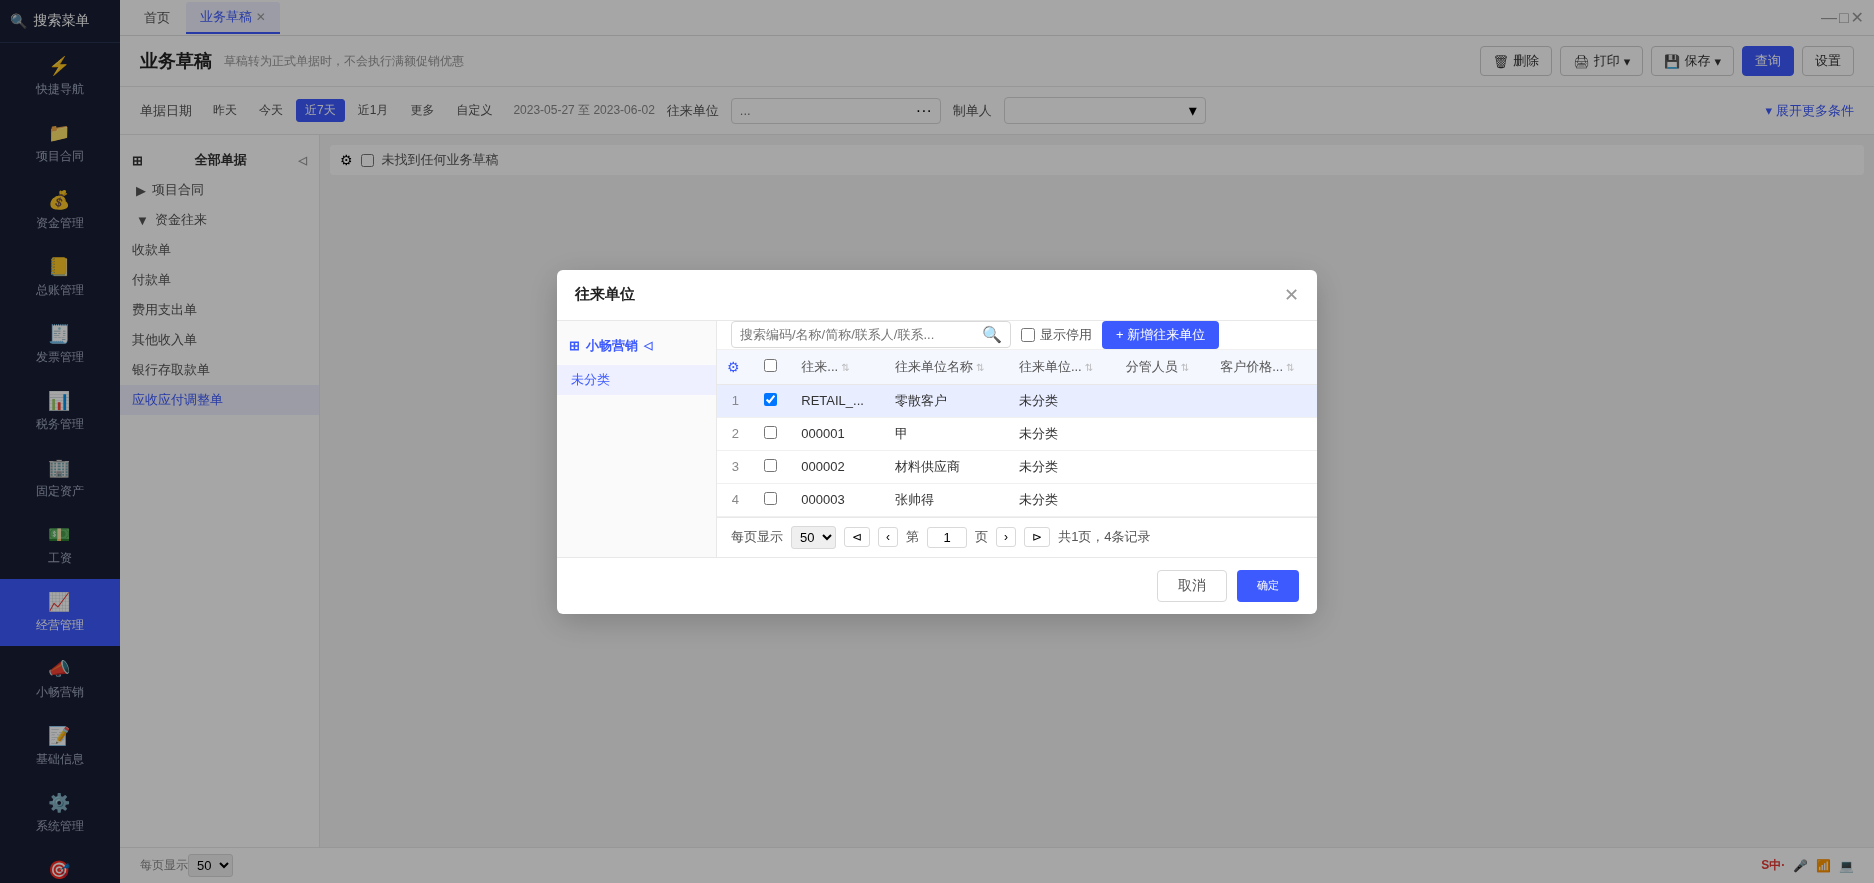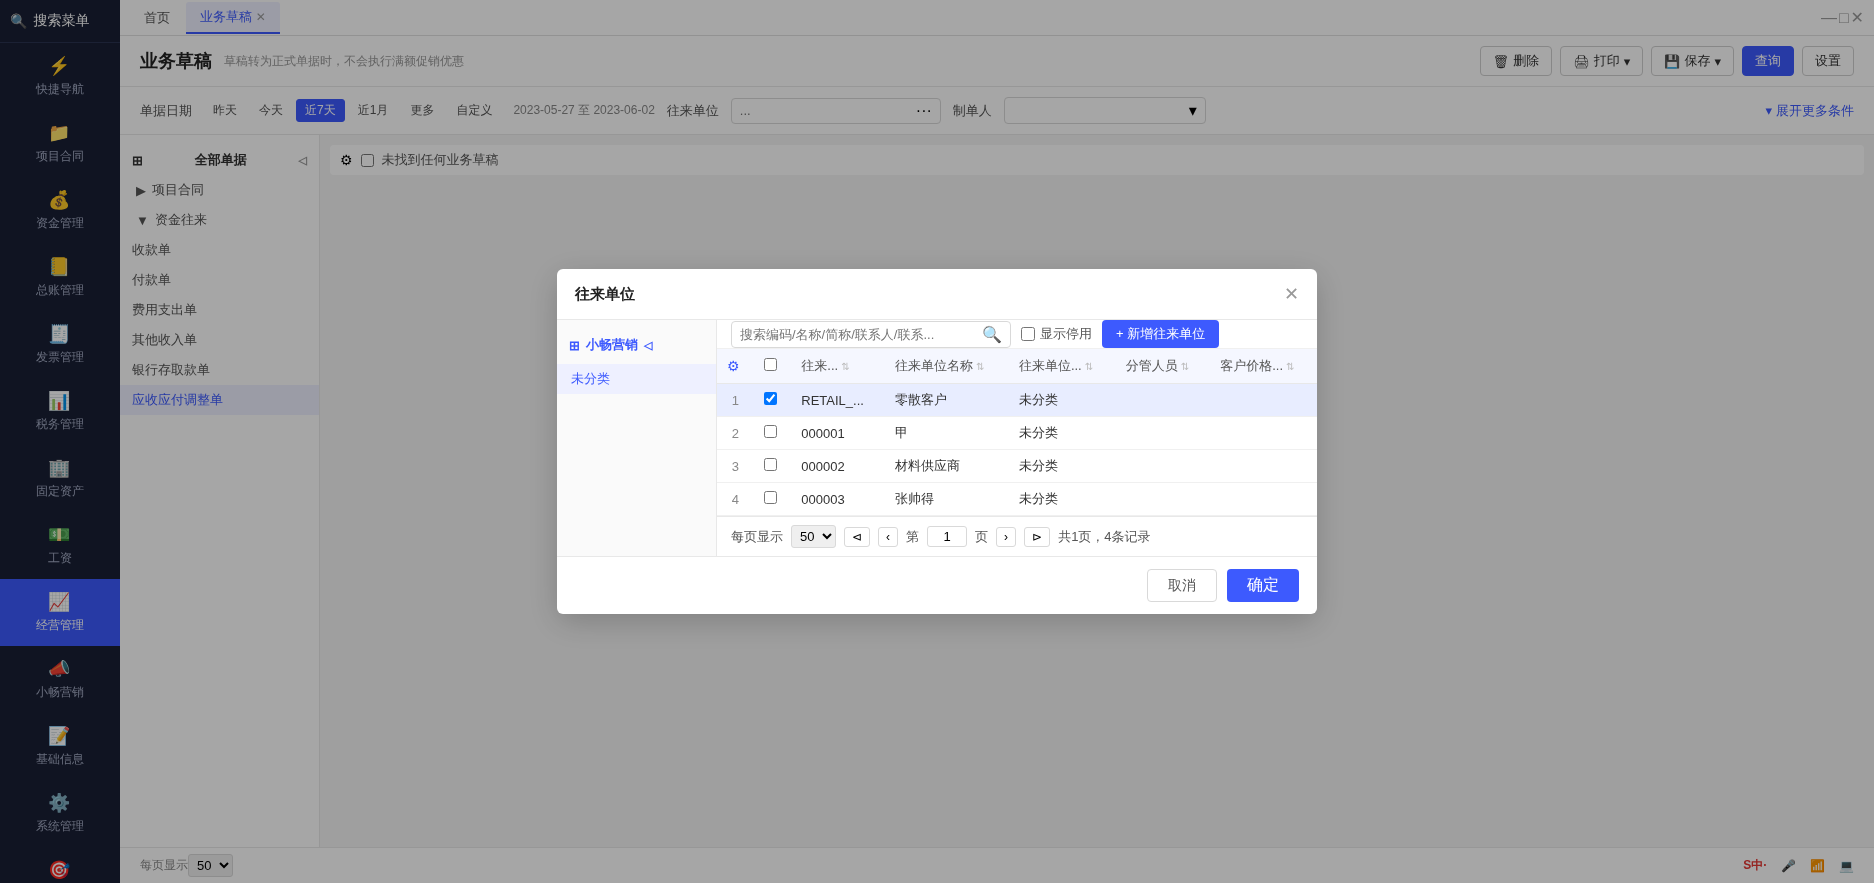--- a/index.html
+++ b/index.html
@@ -233,36 +233,36 @@
 
     
     .modal-actions {
       padding: 12px 18px;
       display: flex;
       justify-content: flex-end;
       gap: 10px;
       border-top: 1px solid #e8e8e8;
     }
     .btn-cancel { background: #fff; border: 1px solid #d9d9d9; color: #555; padding: 6px 20px; border-radius: 4px; cursor: pointer; font-size: 14px; }
-    .btn-confirm { background: #3d5afe; color: #fff; border: none; padding: 6px 20px; border-radius: 4px; cursor: pointer; font-size: 16px; }
+    .btn-confirm { background: #3d5afe; color: #fff; border: none; padding: 6px 20px; border-radius: 4px; cursor: pointer; font-size: 11px; }
 
     
     .bottom-bar {
       height: 36px;
       background: #fff;
       border-top: 1px solid #e8e8e8;
       display: flex;
       align-items: center;
       padding: 0 20px;
       font-size: 12px;
       color: #888;
     }
 
     
-    .status-icons { display: flex; align-items: center; gap: 14px; margin-left: auto; }
+    .status-icons { display: flex; align-items: center; gap: 8px; margin-left: auto; }
 
     .col-settings { color: #3d5afe; }
     .gear-icon { font-size: 14px; }
   </style>
 </head>
 <body>
 
 <div class="sidebar">
   <div class="sidebar-logo">
     <span>🔍</span>

